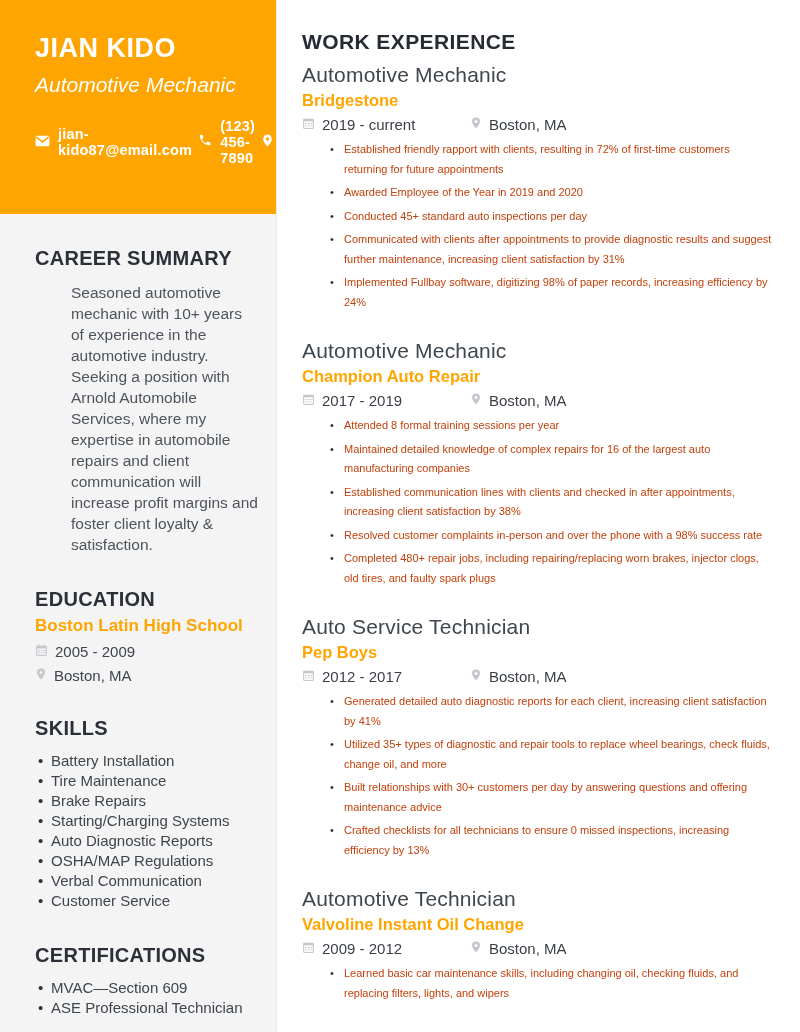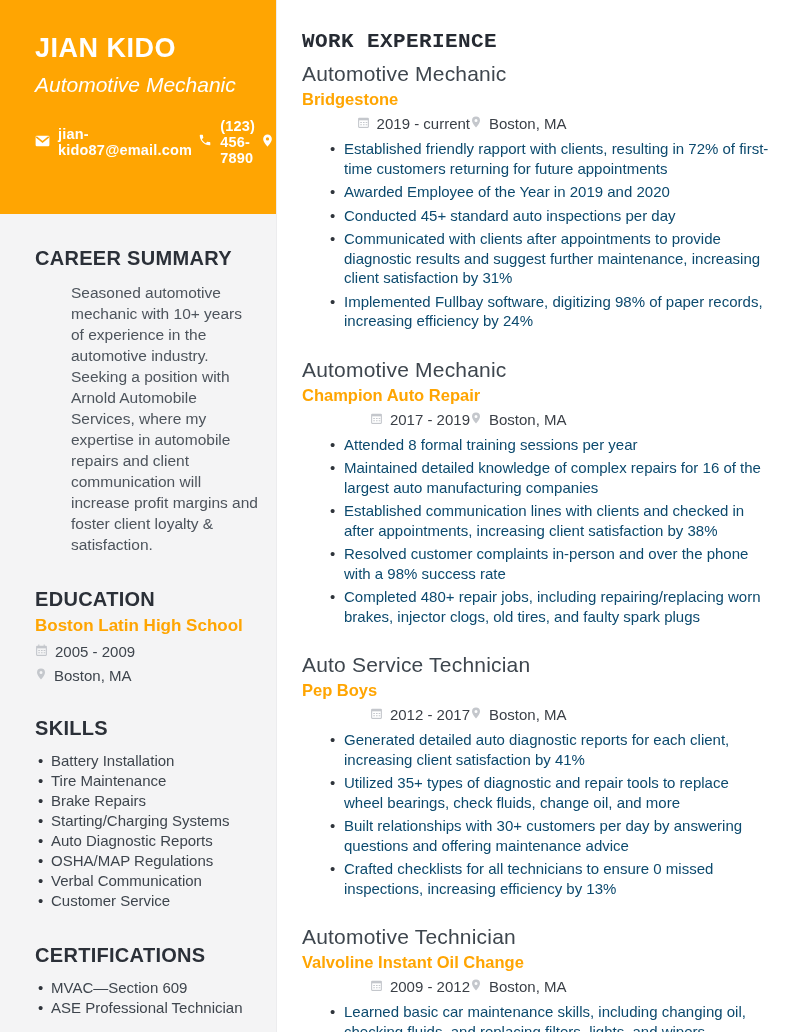--- a/index.html
+++ b/index.html
@@ -23,30 +23,30 @@
   .edu-degree { margin-top:12px; font-size:17px; color:#3E454D; }
   .edu-school { margin-top:5px; font-size:17px; font-weight:700; color:#FFA502; }
   .side-meta { display:flex; align-items:center; gap:7px; margin-top:7px; font-size:15px; color:#3E454D; }
 
   .dot-list { list-style:none; margin-top:11px; padding-left:16px; }
   .dot-list li { position:relative; font-size:15px; line-height:20px; color:#3E454D; }
   .dot-list li::before { content:"\2022"; position:absolute; left:-13px; color:#2F343B; }
 
   
   .main { position:absolute; left:277px; top:0; right:0; bottom:0; background:#fff; padding:30px 28px 0 25px; }
-  .main-heading { font-size:21px; font-weight:800; color:#262B33; letter-spacing:.4px;font-family:Liberation Mono, monospace; }
+  .main-heading { font-size:21px; font-weight:800; color:#262B33; letter-spacing:.4px; }
   .job { margin-top:20px; margin-bottom:27px; }
   .job:first-of-type { margin-top:9px; }
   .job-title { font-size:21px; font-weight:500; color:#3E464E; letter-spacing:.2px; }
   .job-company { margin-top:4px; font-size:16.5px; font-weight:700; color:#FFA502; }
   .job-meta { margin-top:6px; display:flex; align-items:center; font-size:15px; color:#3A3F46; }
-  .meta-cell { display:flex; align-items:center; gap:7px;justify-content:flex-end; }
+  .meta-cell { display:flex; align-items:center; gap:7px; }
   .date-cell { width:168px; }
   .job-bullets { list-style:none; margin-top:7px; padding-left:42px; }
-  .job-bullets li { position:relative; font-size:15px; line-height:19.5px; color:#0c4a6e; margin-bottom:4px; }
+  .job-bullets li { position:relative; font-size:11px; line-height:19.5px; color:#c2410c; margin-bottom:4px; }
   .job-bullets li::before { content:"\2022"; position:absolute; left:-14px; color:#2F343B; }
 </style>
 </head>
 <body>
 
 <aside class="sidebar">
 
   <div class="orange-box">
     <div class="name">JIAN KIDO</div>
     <div class="role">Automotive Mechanic</div>

